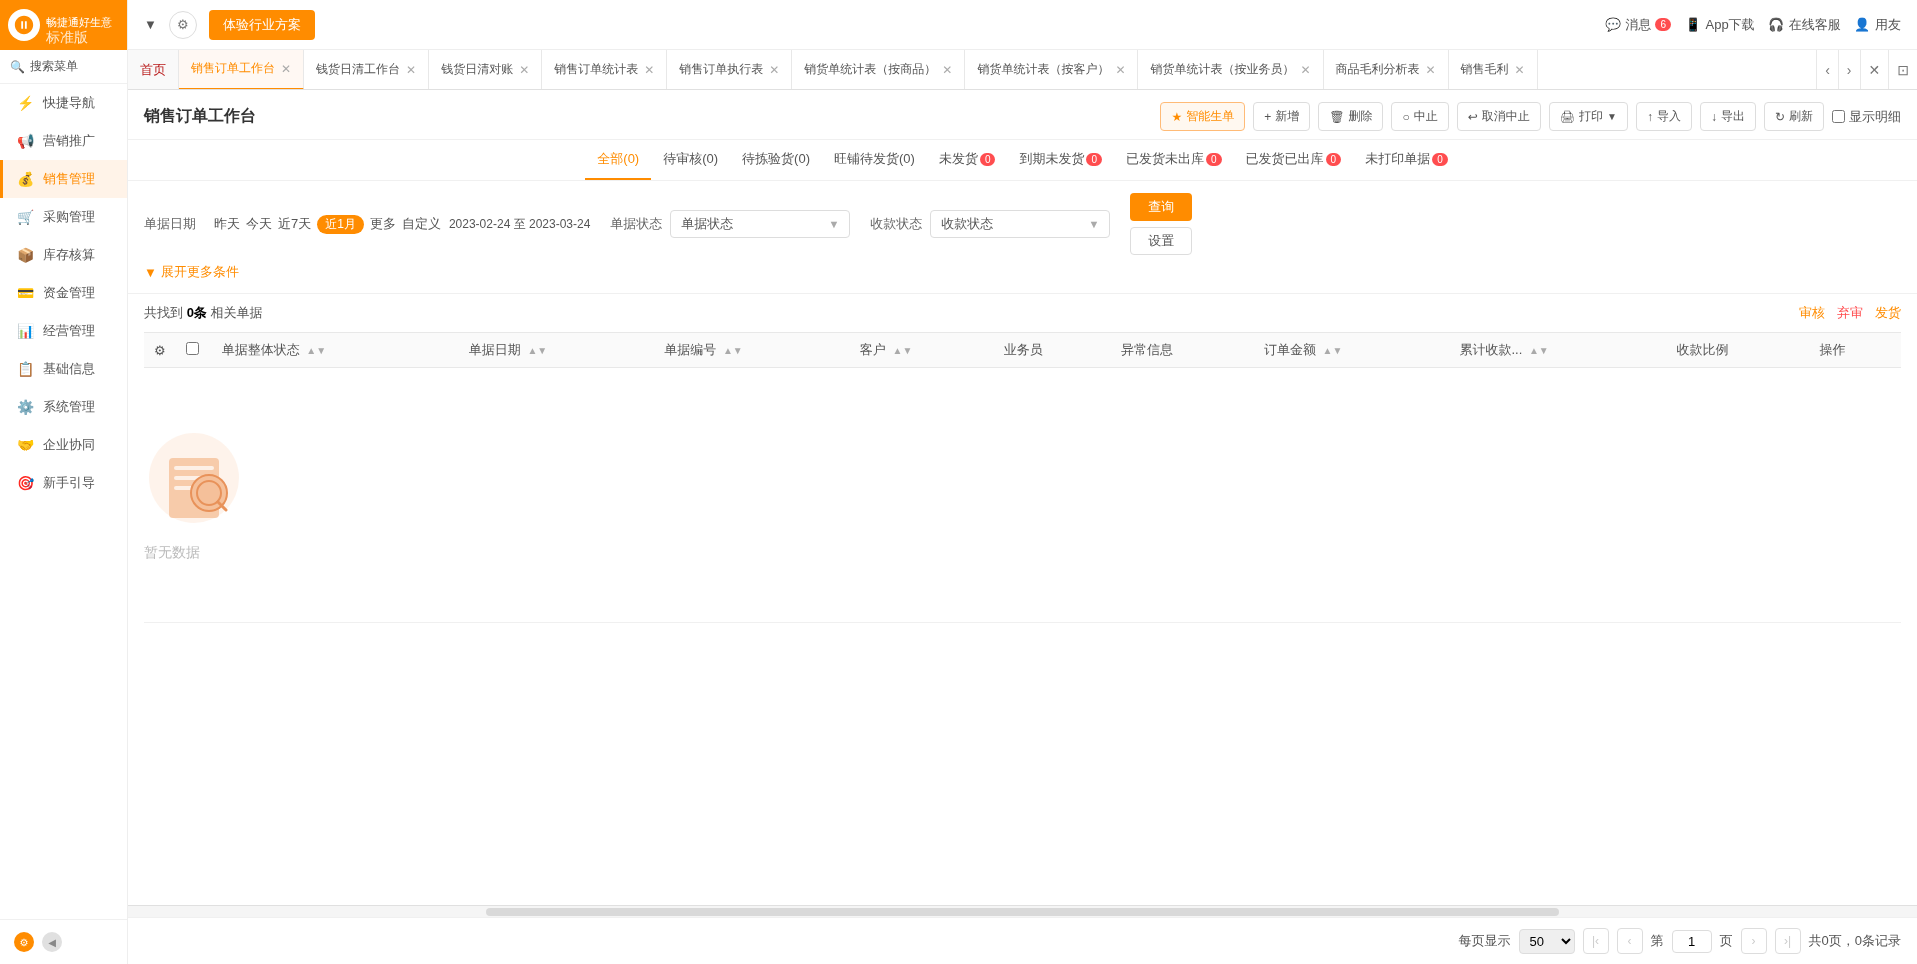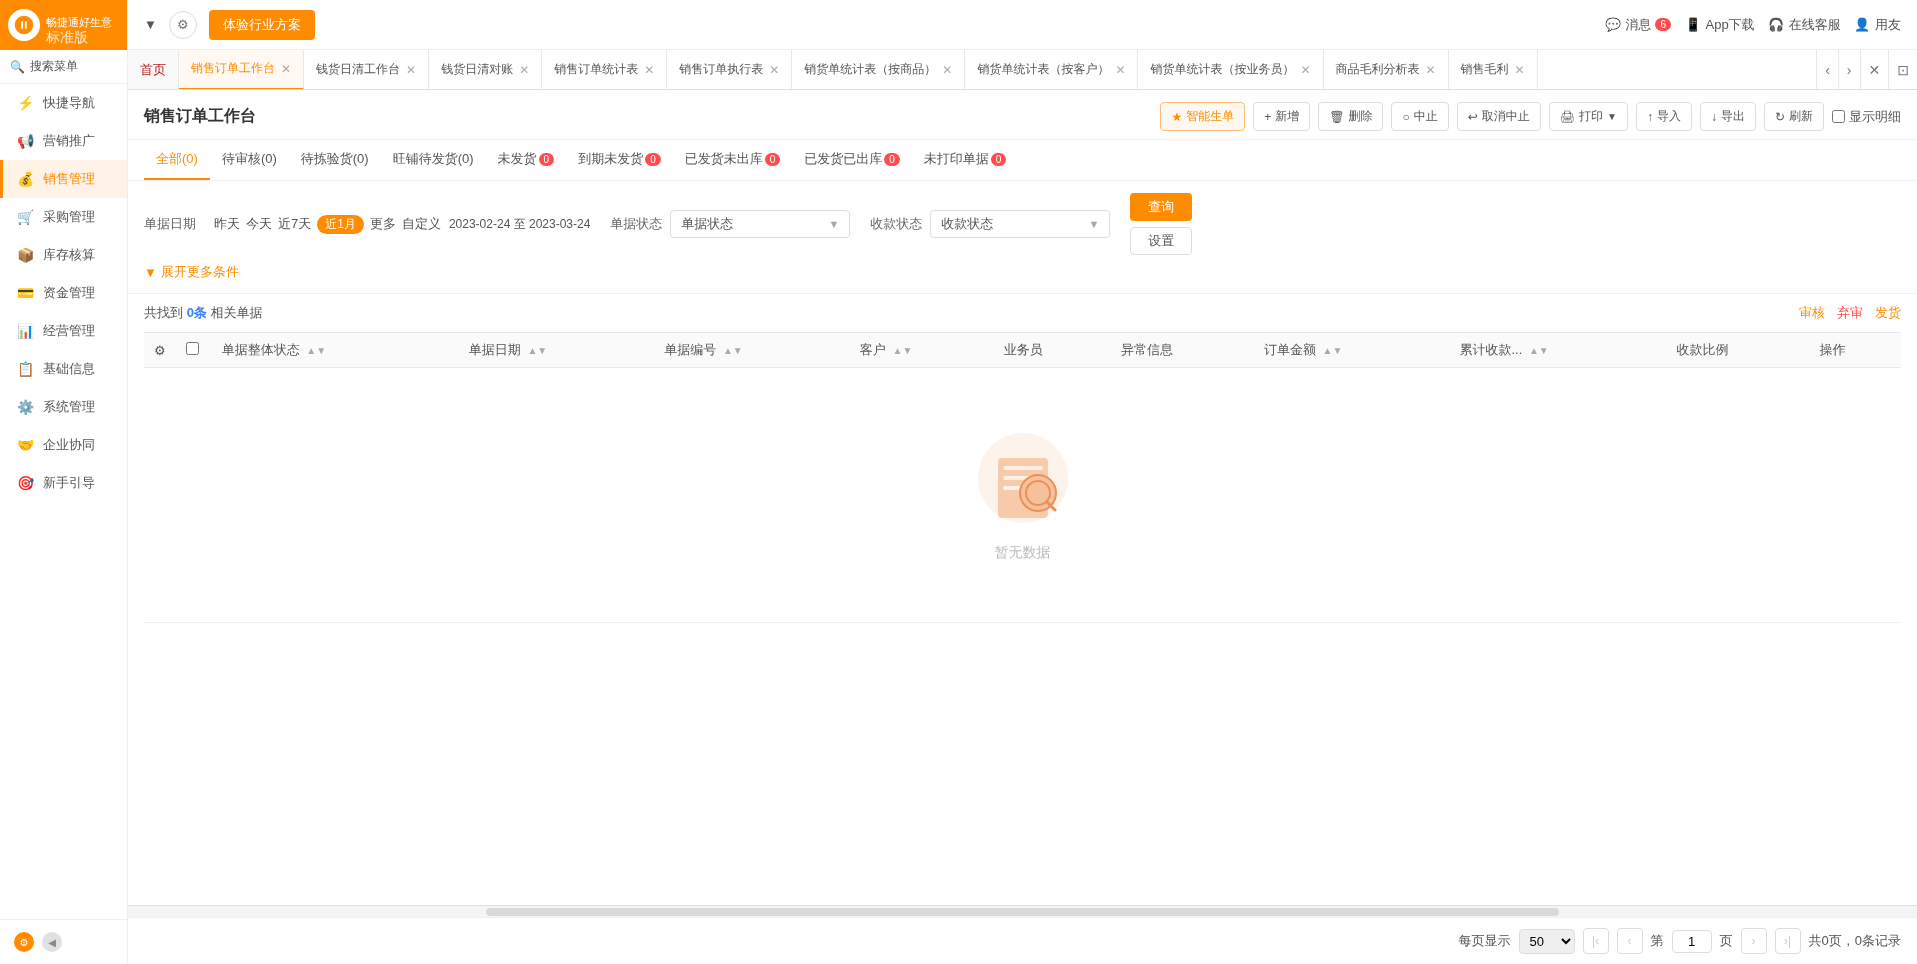--- a/index.html
+++ b/index.html
@@ -43,21 +43,21 @@
 
     
     .workbench { flex: 1; background: #fff; margin: 0; display: flex; flex-direction: column; }
     .workbench-header { display: flex; align-items: center; padding: 12px 16px 8px; border-bottom: 1px solid #f0f0f0; gap: 10px; }
     .workbench-title { font-size: 16px; font-weight: bold; color: #333; flex: 1; }
     .workbench-actions { display: flex; align-items: center; gap: 8px; }
     .action-btn { display: flex; align-items: center; gap: 4px; padding: 5px 10px; border: 1px solid #ddd; border-radius: 4px; cursor: pointer; font-size: 12px; color: #555; background: #fff; }
     .action-btn.smart { background: #fff8f0; color: #ff8c00; border: 1px solid #ffbb77; }
 
     
-    .sub-tabs { display: flex; align-items: center; padding: 0 16px; border-bottom: 1px solid #f0f0f0; background: #fff; flex-shrink: 0; }
+    .sub-tabs { display: flex; align-items: center; padding: 0 16px; border-bottom: 1px solid #f0f0f0; background: #fff; flex-shrink: 0; justify-content: center; }
     .sub-tab { padding: 10px 12px; font-size: 13px; color: #555; cursor: pointer; border-bottom: 2px solid transparent; white-space: nowrap; }
     .sub-tab.active { color: #ff8c00; border-bottom-color: #ff8c00; }
 
     
     .filter-area { padding: 12px 16px; border-bottom: 1px solid #f0f0f0; background: #fff; }
     .filter-row { display: flex; align-items: center; gap: 20px; flex-wrap: wrap; }
     .filter-item { display: flex; align-items: center; gap: 8px; }
     .filter-label { color: #666; font-size: 13px; white-space: nowrap; }
     .filter-date-links { display: flex; gap: 6px; padding-left: 10px; }
     .filter-date-link { color: #555; font-size: 13px; cursor: pointer; }
@@ -79,21 +79,21 @@
     .table-action-link.red { color: #ff4d4f; }
 
     
     .data-table { width: 100%; border-collapse: collapse; font-size: 13px; }
     .data-table th { background: #fafafa; border-bottom: 1px solid #e8e8e8; border-top: 1px solid #e8e8e8; padding: 8px 10px; text-align: left; color: #555; font-weight: normal; white-space: nowrap; }
     .data-table th .sort-icons { display: inline-flex; flex-direction: column; margin-left: 3px; line-height: 0.7; font-size: 10px; color: #aaa; }
     .data-table td { padding: 8px 10px; border-bottom: 1px solid #f0f0f0; color: #333; }
     .table-scroll { overflow: auto; flex: 1; }
 
     
-    .empty-state { display: flex; flex-direction: column; align-items: center; justify-content: center; padding: 60px 0; color: #bbb; font-size: 14px; }
+    .empty-state { display: flex; flex-direction: column; align-items: flex-start; justify-content: center; padding: 60px 0; color: #bbb; font-size: 14px; }
     .empty-icon { width: 100px; height: 100px; margin-bottom: 16px; }
 
     
     .pagination { display: flex; align-items: center; justify-content: flex-end; padding: 10px 16px; border-top: 1px solid #f0f0f0; background: #fff; gap: 8px; font-size: 13px; color: #555; flex-shrink: 0; }
     .page-select { border: 1px solid #ddd; border-radius: 4px; padding: 3px 6px; font-size: 13px; }
     .page-btn { width: 26px; height: 26px; border: 1px solid #ddd; border-radius: 4px; display: flex; align-items: center; justify-content: center; cursor: pointer; color: #555; background: #fff; font-size: 12px; }
     .page-btn.disabled { color: #ccc; cursor: not-allowed; }
     .page-input { width: 40px; border: 1px solid #ddd; border-radius: 4px; padding: 3px 6px; text-align: center; font-size: 13px; }
 
     
@@ -355,21 +355,21 @@
           <span>▼</span>
           <span>展开更多条件</span>
         </span>
       </div>
     </div>
 
     <div class="table-area">
       <div class="table-meta">
         <span>
           <span>共找到</span>
-          <span style="color:#3b82f6;font-weight:bold;">0条</span>
+          <span style="color:#000000;font-weight:bold;">0条</span>
           <span>相关单据</span>
         </span>
         <div class="table-actions-right">
           <span class="table-action-link orange">审核</span>
           <span class="table-action-link red">弃审</span>
           <span class="table-action-link orange">发货</span>
         </div>
       </div>
 
       <div class="table-scroll">

